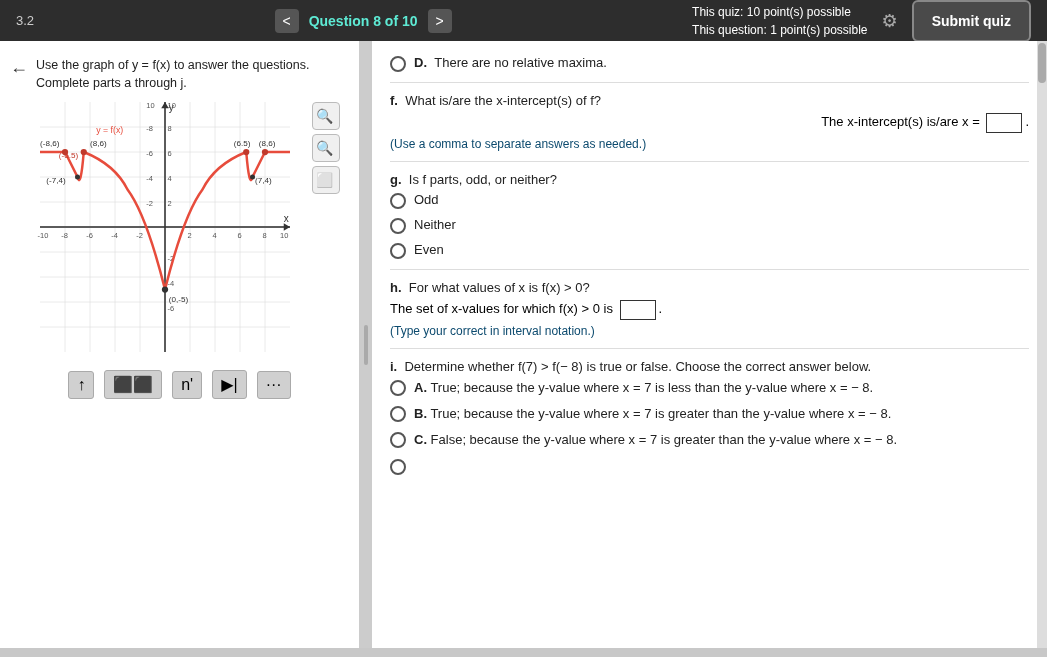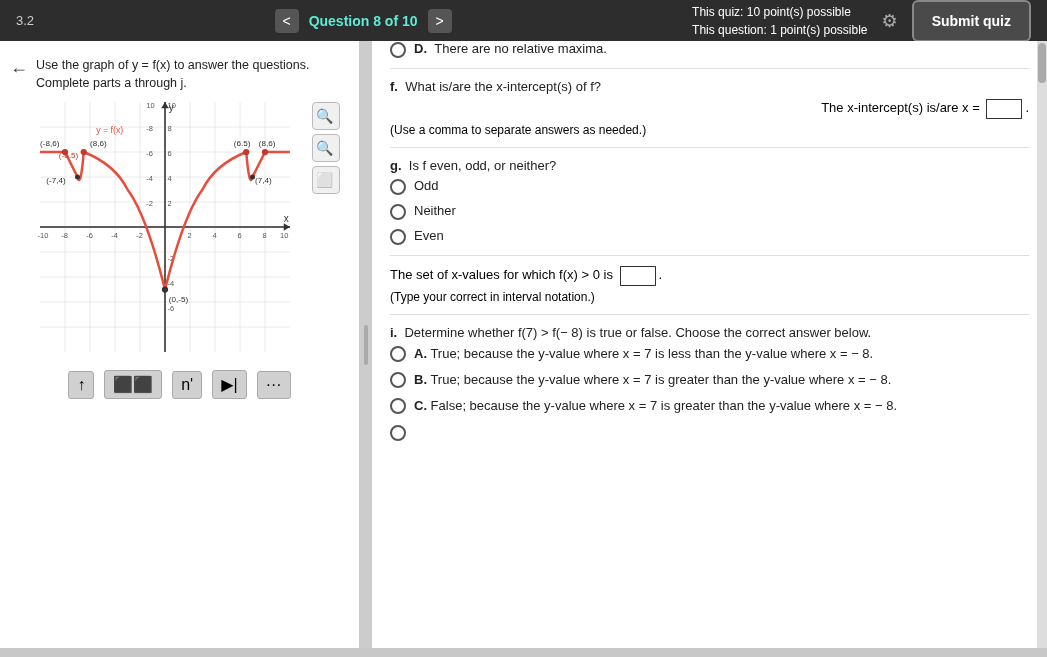--- a/index.html
+++ b/index.html
@@ -132,21 +132,21 @@
       border-radius: 4px;
       cursor: pointer;
       font-size: 14px;
       display: flex; align-items: center; justify-content: center;
     }
 
     
     .right-panel {
       flex: 1;
       background: white;
-      padding: 0 18px;
+      padding: 14px 18px;
       overflow-y: auto;
       position: relative;
     }
     .scroll-handle {
       position: absolute;
       right: 0;
       top: 0;
       width: 10px;
       height: 100%;
       background: #ddd;
@@ -192,21 +192,21 @@
     .answer-box {
       display: inline-block;
       width: 36px;
       height: 20px;
       border: 1px solid #333;
       vertical-align: middle;
       margin: 0 3px;
     }
     .sub-text {
       font-size: 12px;
-      color: #000000;
+      color: #0c4a6e;
       margin-top: 2px;
       margin-bottom: 6px;
     }
     .divider-line {
       width: 100%;
       height: 1px;
       background: #ddd;
       margin: 10px 0;
     }
     .option-label {
@@ -391,39 +391,43 @@
         <span class="answer-box">&nbsp;</span>.
       </p>
       <p class="sub-text">(Use a comma to separate answers as needed.)</p>
     </div>
 
     <div class="divider-line"></div>
 
     <div>
       <p class="section-label">
         <strong>g.</strong>
-        &nbsp;<span>Is f even, odd, or neither?</span>
+        &nbsp;<span>Is f parts, odd, or neither?</span>
       </p>
       <div class="option-row">
         <span class="radio-circle"></span>
         <span>Odd</span>
       </div>
       <div class="option-row">
         <span class="radio-circle"></span>
         <span>Neither</span>
       </div>
       <div class="option-row">
         <span class="radio-circle"></span>
         <span>Even</span>
       </div>
     </div>
 
     <div class="divider-line"></div>
 
     <div>
+      <p class="section-label">
+        <strong>h.</strong>
+        &nbsp;<span>For what values of x is f(x) &gt; 0?</span>
+      </p>
       <p style="font-size:13px;margin-bottom:4px;">
         <span>The set of x-values for which f(x) &gt; 0 is</span>
         <span class="answer-box">&nbsp;</span>.
       </p>
       <p class="sub-text">(Type your correct in interval notation.)</p>
     </div>
 
     <div class="divider-line"></div>
 
     <div>

